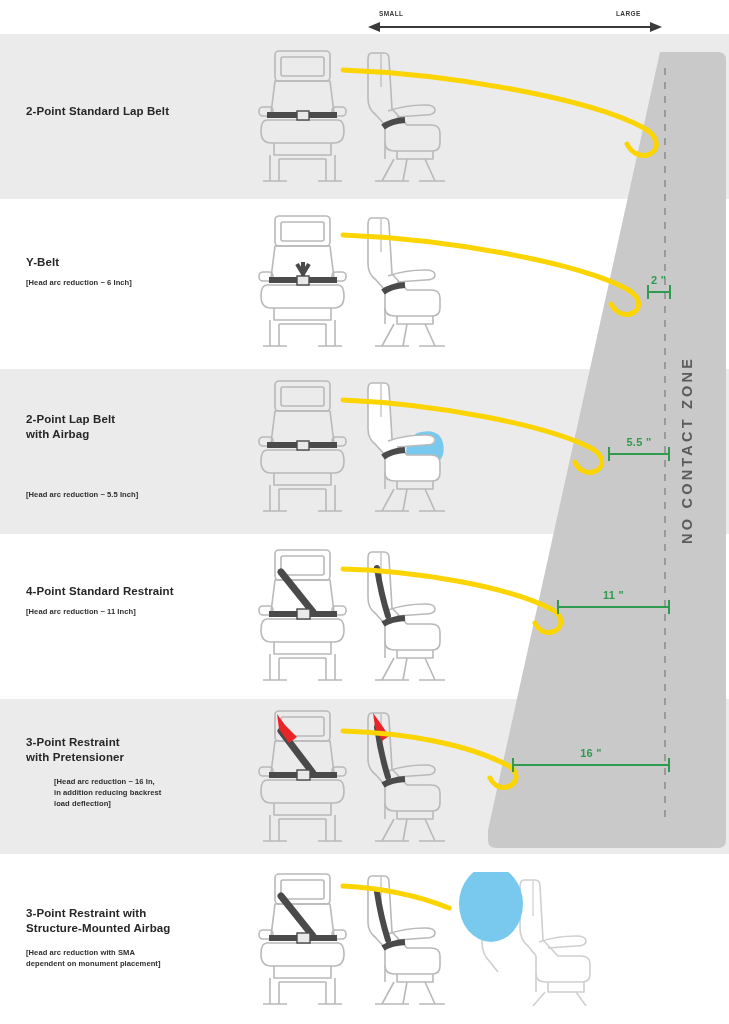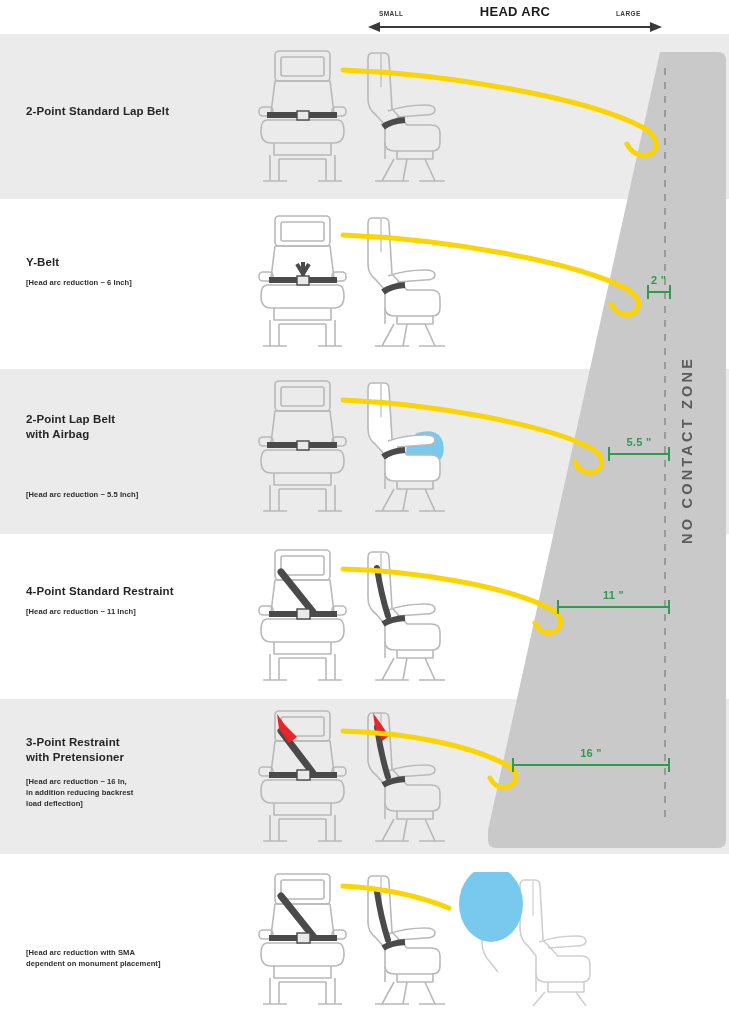--- a/index.html
+++ b/index.html
@@ -43,21 +43,20 @@
   .dim.tight .txt{text-align:left;left:4px;width:auto;}
 
   svg{display:block;}
 </style>
 </head>
 <body>
 
 <div class="page">
 
   <div class="header">
-    <div class="arc-title">HEAD ARC</div>
     <div class="arr-small">SMALL</div>
     <div class="arr-large">LARGE</div>
     <svg class="arc-arrow" width="294" height="14" viewBox="0 0 294 14">
       <line x1="10" y1="7" x2="284" y2="7" stroke="#3a3a3a" stroke-width="2"></line>
       <polygon points="0,7 12,2 12,12" fill="#3a3a3a"></polygon>
       <polygon points="294,7 282,2 282,12" fill="#3a3a3a"></polygon>
     </svg>
   </div>
 
   <div style="position:absolute;left:0;top:34px;width:729px;height:165px;background:#ebebeb;"></div>
@@ -252,21 +251,21 @@
       <div class="bar"></div>
         <div class="cap l"></div>
         <div class="cap r"></div>
       <div class="txt">11 "</div>
     </div>
   </div>
 
   <div class="row" style="top:699px;height:155px;">
     <div class="row-label" style="top:36px;white-space:pre-line;">3-Point Restraint
 with Pretensioner</div>
-    <div class="row-sub" style="top:77px;white-space:pre-line;">[Head arc reduction ~ 16 In,
+    <div class="row-sub" style="top:77px;white-space:pre-line;margin-left:28px;">[Head arc reduction ~ 16 In,
 in addition reducing backrest
 load deflection]</div>
 
     <svg width="200" height="140" viewBox="0 0 200 140" style="position:absolute;left:253px;top:8px;">
       <g fill="none" stroke="#b9b9b9" stroke-width="1.6" stroke-linejoin="round">
         <rect x="18" y="4" width="55" height="30" rx="4"></rect>
         <rect x="24" y="10" width="43" height="19" rx="2"></rect>
         <path d="M18,34 L14,66 L77,66 L73,34 Z"></path>
         <rect x="2" y="60" width="14" height="9" rx="4"></rect>
         <rect x="75" y="60" width="14" height="9" rx="4"></rect>
@@ -305,20 +304,22 @@
 
     <div class="dim" style="left:508px;top:53px;width:158px;">
       <div class="bar"></div>
         <div class="cap l"></div>
         <div class="cap r"></div>
       <div class="txt">16 "</div>
     </div>
   </div>
 
   <div class="row" style="top:854px;height:170px;">
+    <div class="row-label" style="top:52px;white-space:pre-line;">3-Point Restraint with
+Structure-Mounted Airbag</div>
     <div class="row-sub" style="top:93px;white-space:pre-line;">[Head arc reduction with SMA
 dependent on monument placement]</div>
 
     <svg width="200" height="140" viewBox="0 0 200 140" style="position:absolute;left:253px;top:16px;">
       <g fill="none" stroke="#b9b9b9" stroke-width="1.6" stroke-linejoin="round">
         <rect x="18" y="4" width="55" height="30" rx="4"></rect>
         <rect x="24" y="10" width="43" height="19" rx="2"></rect>
         <path d="M18,34 L14,66 L77,66 L73,34 Z"></path>
         <rect x="2" y="60" width="14" height="9" rx="4"></rect>
         <rect x="75" y="60" width="14" height="9" rx="4"></rect>

